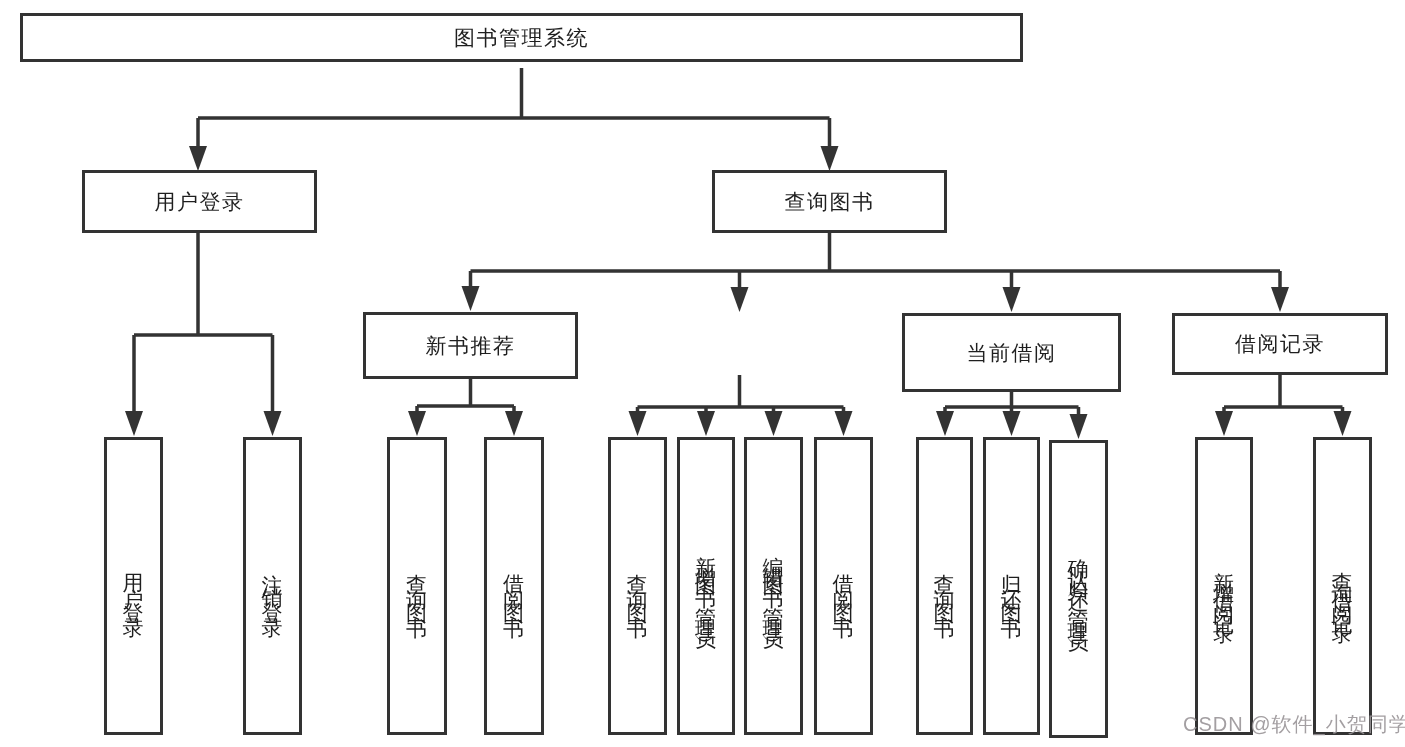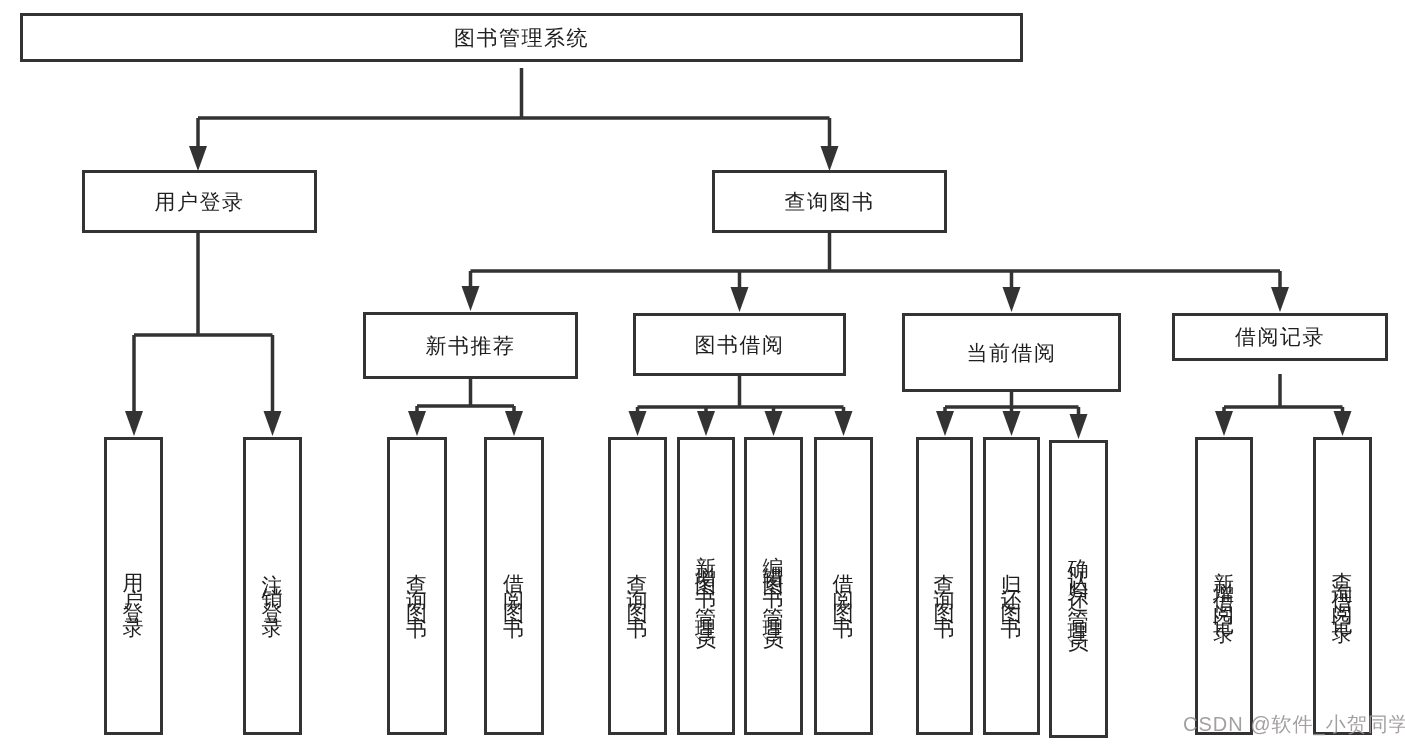--- a/index.html
+++ b/index.html
@@ -76,27 +76,24 @@
   <div class="node h" style="left:82px;top:170px;width:235px;height:63px">
     <span>用户登录</span>
   </div>
   <div class="node h" style="left:712px;top:170px;width:235px;height:63px">
     <span>查询图书</span>
   </div>
 
   <div class="node h" style="left:363px;top:312px;width:215px;height:67px">
     <span>新书推荐</span>
   </div>
-  <div class="node h" style="left:633px;top:313px;width:213px;height:63px">
-    <span>图书借阅</span>
-  </div>
   <div class="node h" style="left:902px;top:313px;width:219px;height:79px">
     <span>当前借阅</span>
   </div>
-  <div class="node h" style="left:1172px;top:313px;width:216px;height:48px">
+  <div class="node h" style="left:1172px;top:313px;width:216px;height:62px">
     <span>借阅记录</span>
   </div>
 
   <div class="node v" style="left:104px;top:437px;width:59px;height:298px">
     <span>用户登录</span>
   </div>
   <div class="node v" style="left:243px;top:437px;width:59px;height:298px">
     <span>注销登录</span>
   </div>
 

